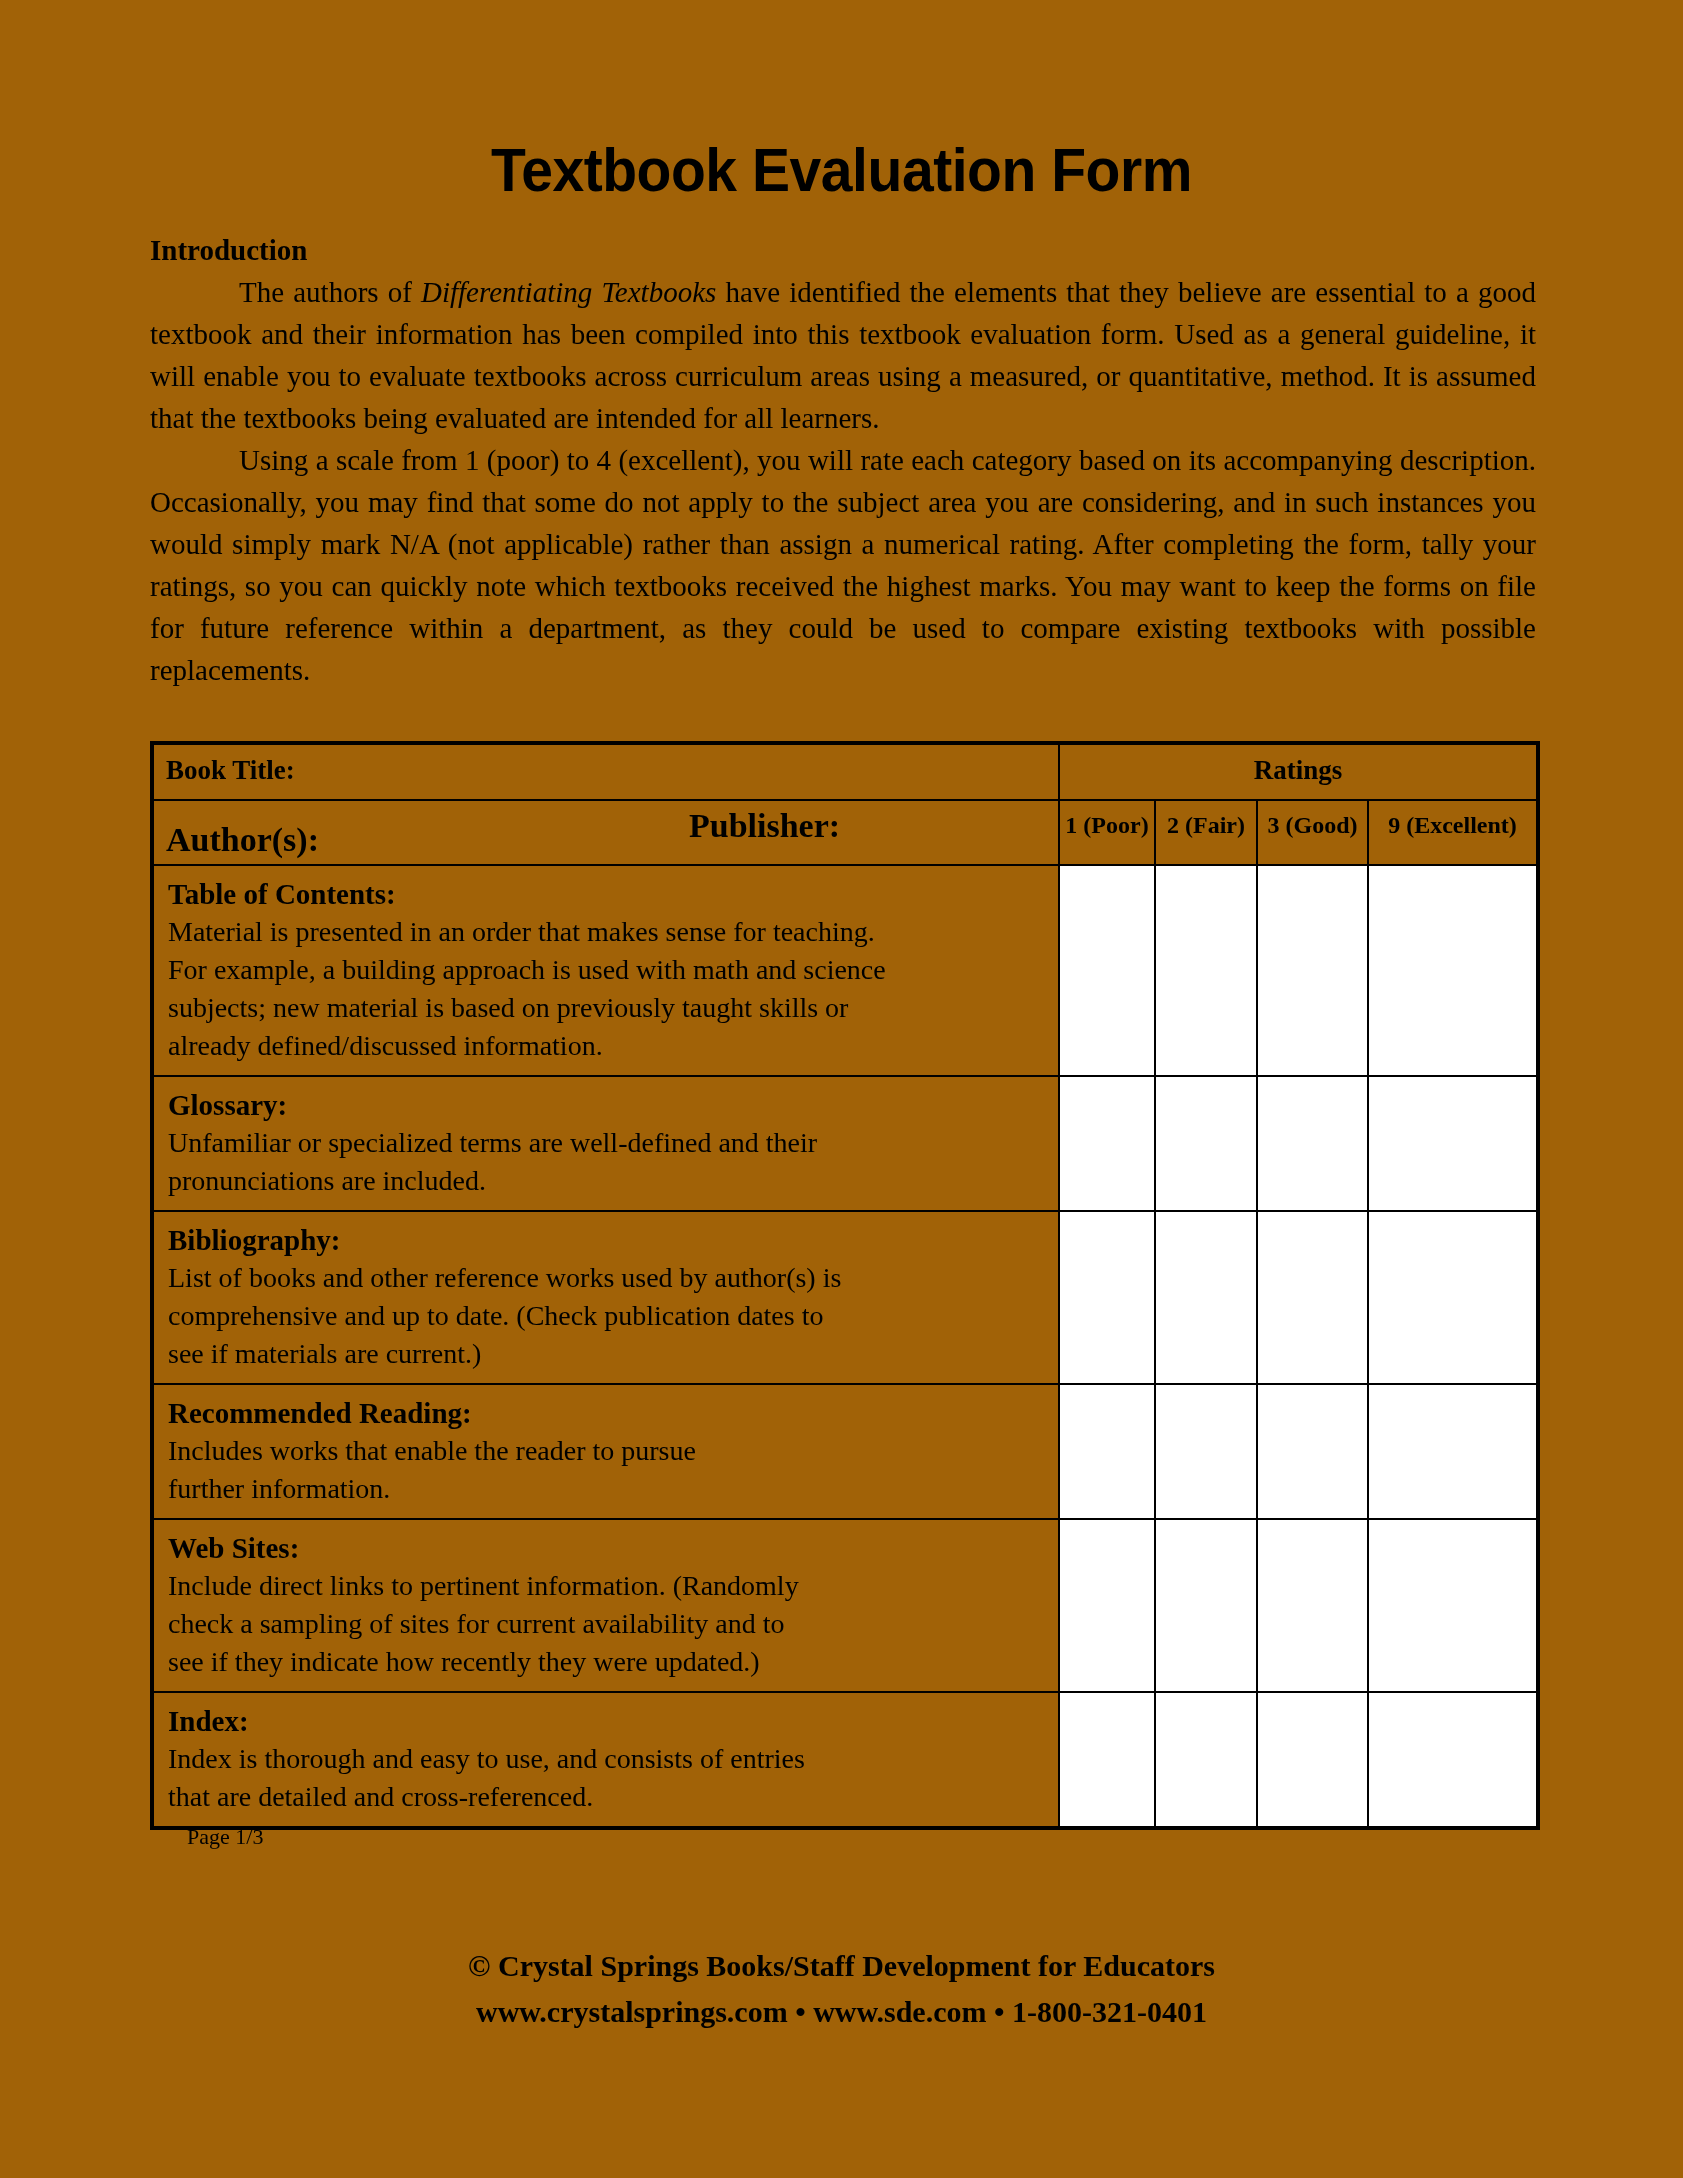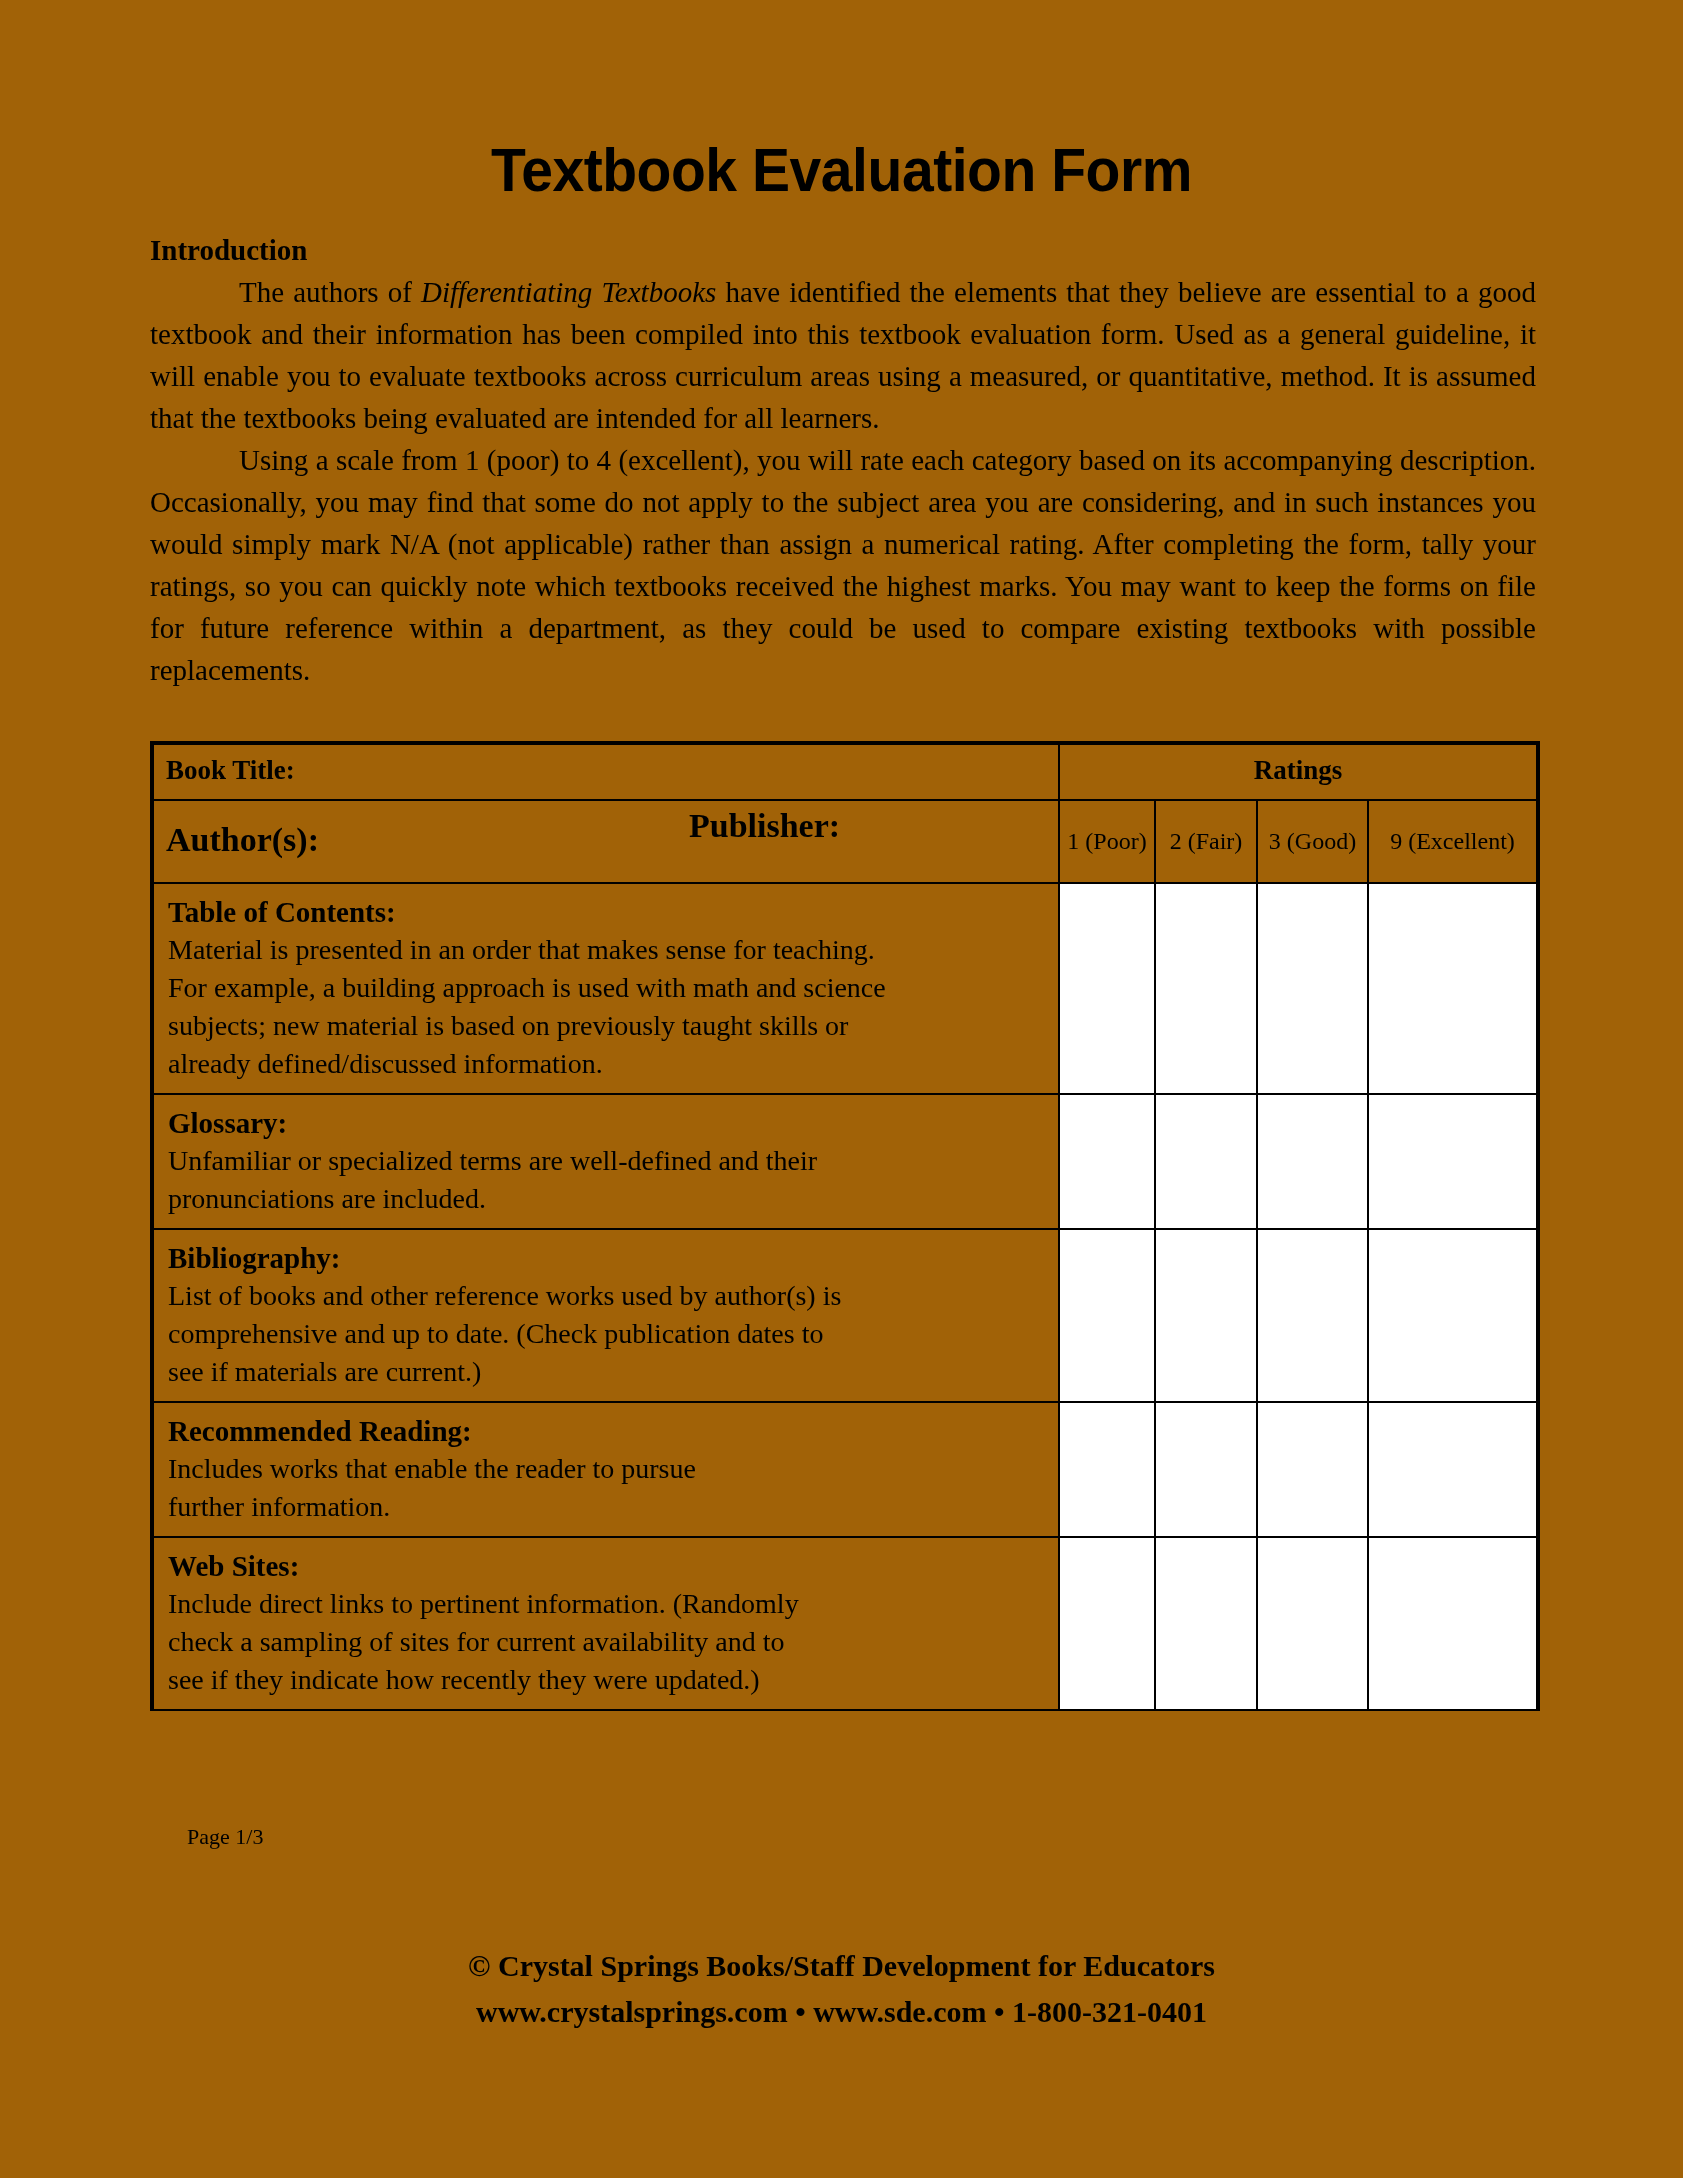--- a/index.html
+++ b/index.html
@@ -108,23 +108,23 @@
   }
   td.authorcell .publisher {
     position: absolute;
     left: 535px;
     top: 6px;
     font-weight: bold;
   }
   td.scale-head {
     text-align: center;
     font-size: 24px;
-    padding: 22px 2px;
+    padding: 6px 2px;
     white-space: nowrap;
-    font-weight: normal;
+    font-weight: bold;
   }
 
   td.criterion {
     padding: 9px 0 10px 14px;
   }
   .crit-title {
     font-weight: bold;
     font-size: 29px;
     line-height: 38px;
   }
@@ -267,20 +267,31 @@
           <div class="crit-desc">Include direct links to pertinent information. (Randomly</div>
           <div class="crit-desc">check a sampling of sites for current availability and to</div>
           <div class="crit-desc">see if they indicate how recently they were updated.)</div>
         </td>
         <td class="rate-box"></td>
         <td class="rate-box"></td>
         <td class="rate-box"></td>
         <td class="rate-box edge-right"></td>
       </tr>
 
+      <tr class="last-row">
+        <td class="criterion edge-left">
+          <div class="crit-title">Index:</div>
+          <div class="crit-desc">Index is thorough and easy to use, and consists of entries</div>
+          <div class="crit-desc">that are detailed and cross-referenced.</div>
+        </td>
+        <td class="rate-box"></td>
+        <td class="rate-box"></td>
+        <td class="rate-box"></td>
+        <td class="rate-box edge-right"></td>
+      </tr>
     </tbody>
   </table>
 
   <div class="page-num">Page 1/3</div>
   <div class="copyright">© Crystal Springs Books/Staff Development for Educators</div>
   <div class="contact">www.crystalsprings.com • www.sde.com • 1-800-321-0401</div>
 
 </div>
 
 

